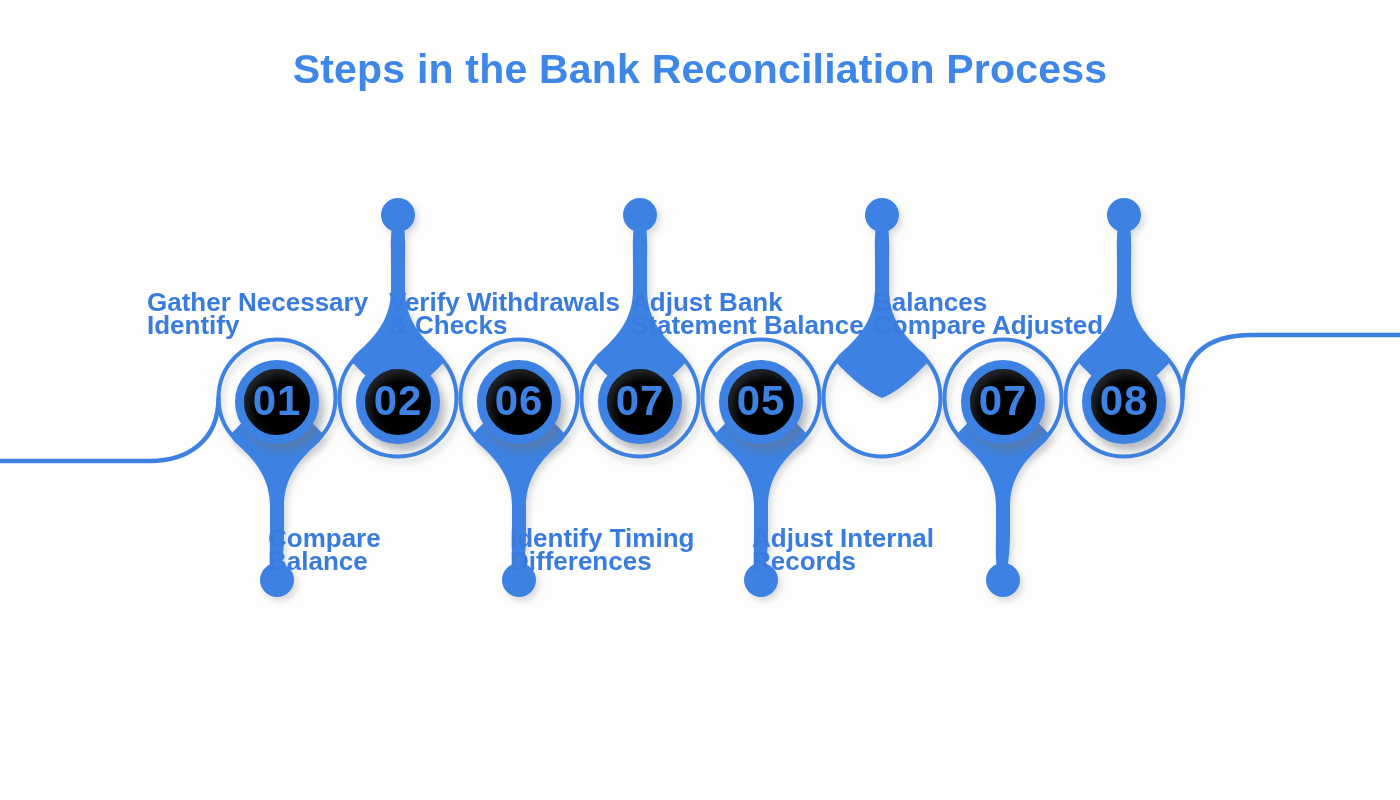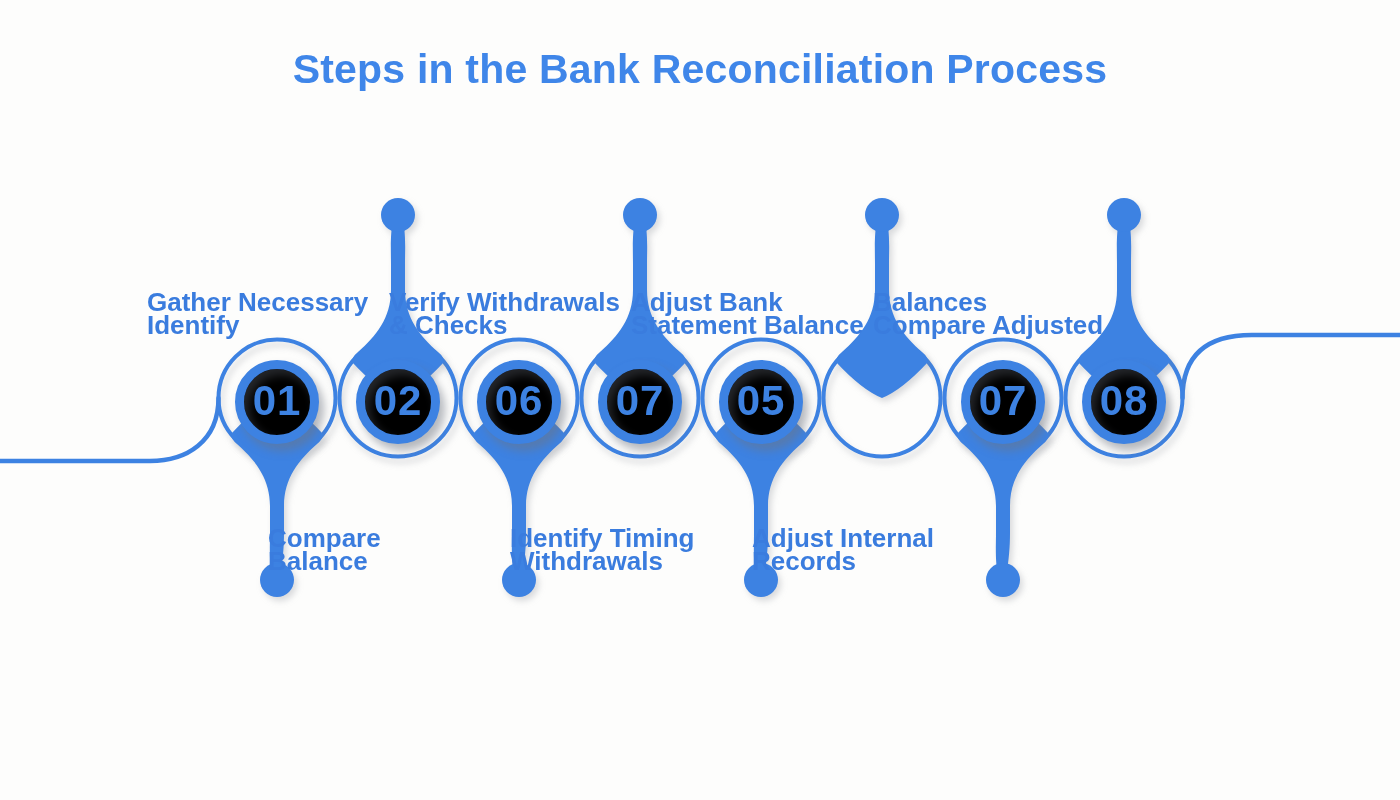--- a/index.html
+++ b/index.html
@@ -141,20 +141,20 @@
     <div>Balances</div>
       <div>Compare Adjusted</div>
   </div>
 
   <div class="step-label below" style="left:268px">
     <div>Compare</div>
       <div>Balance</div>
   </div>
   <div class="step-label below" style="left:510px">
     <div>Identify Timing</div>
-      <div>Withdrawals</div>
+      <div>Differences</div>
   </div>
   <div class="step-label below" style="left:752px">
     <div>Adjust Internal</div>
       <div>Records</div>
   </div>
 
 </div>
 
 </body></html>

